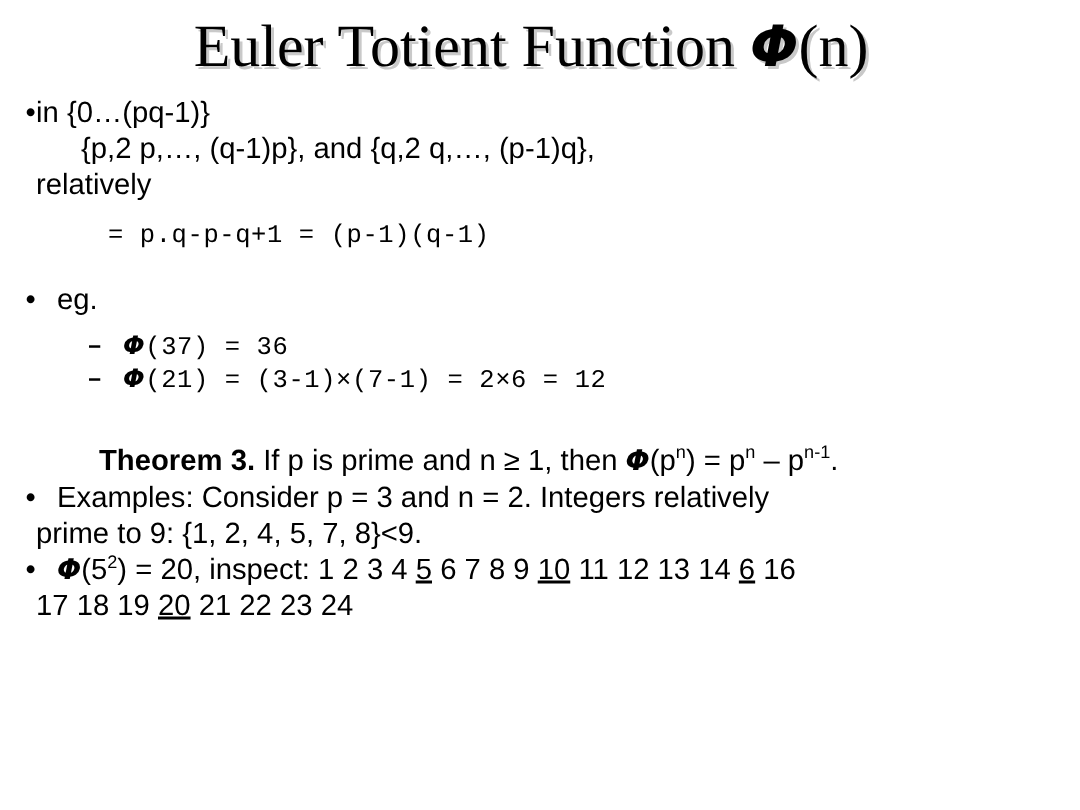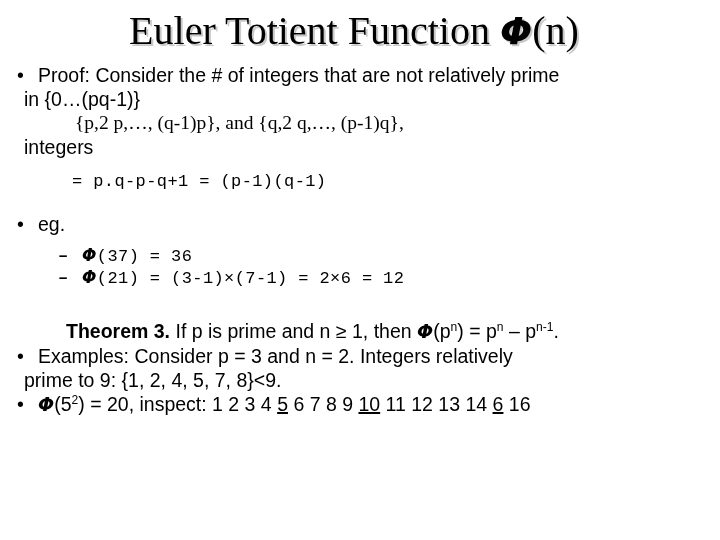--- a/index.html
+++ b/index.html
@@ -64,22 +64,21 @@
   }
   .bullet-row .dot {
     position: absolute;
     left: 17px;
     top: 0;
   }
   .cont {
     padding-left: 24px;
   }
   .cont-deep {
-    padding-left: 75px;
-    font-family: Liberation Serif, serif;
+    padding-left: 54px;
   }
 
   .dash-row {
     padding-left: 82px;
     font-size: 17px;
     line-height: 21px;
   }
   .dash-row .dash {
     position: absolute;
     left: 58px;
@@ -140,33 +139,32 @@
 <div class="slide">
 
   <div class="title">
     <span>Euler Totient Function </span><span class="phi">Φ</span><span>(n)</span>
   </div>
 
   <div class="body">
 
     <div class="line bullet-row">
       <span class="dot">•</span>
-      <span>Proof: Consider the # of integers that are not relatively prime</span>
     </div>
 
     <div class="line cont">
       <span>in {0…(pq-1)}</span>
     </div>
 
     <div class="line cont-deep">
       <span>{p,2 p,…, (q-1)p}, and {q,2 q,…, (p-1)q},</span>
     </div>
 
     <div class="line cont">
-      <span>integers</span>
+      <span>relatively</span>
     </div>
 
     <div class="gap-sm"></div>
 
 
     <div class="line mono mono-line indent2">
       <span>=  p.q-p-q+1 =  (p-1)(q-1)</span>
     </div>
 
     <div class="gap-md"></div>
@@ -201,15 +199,18 @@
 
     <div class="line cont">
       <span>prime to 9: {1, 2, 4, 5, 7, 8}&lt;9.</span>
     </div>
 
     <div class="line bullet-row">
       <span class="dot">•</span>
       <span class="sym">Φ</span><span>(5</span><sup>2</sup><span>) = 20, inspect: 1 2 3 4 </span><u>5</u><span> 6 7 8 9 </span><u>10</u><span> 11 12 13 14 </span><u>6</u><span> 16</span>
     </div>
 
+    <div class="line cont">
+      <span>17 18 19 </span><u>20</u><span> 21 22 23 24</span>
+    </div>
 
   </div>
 </div>
 
 </body></html>

